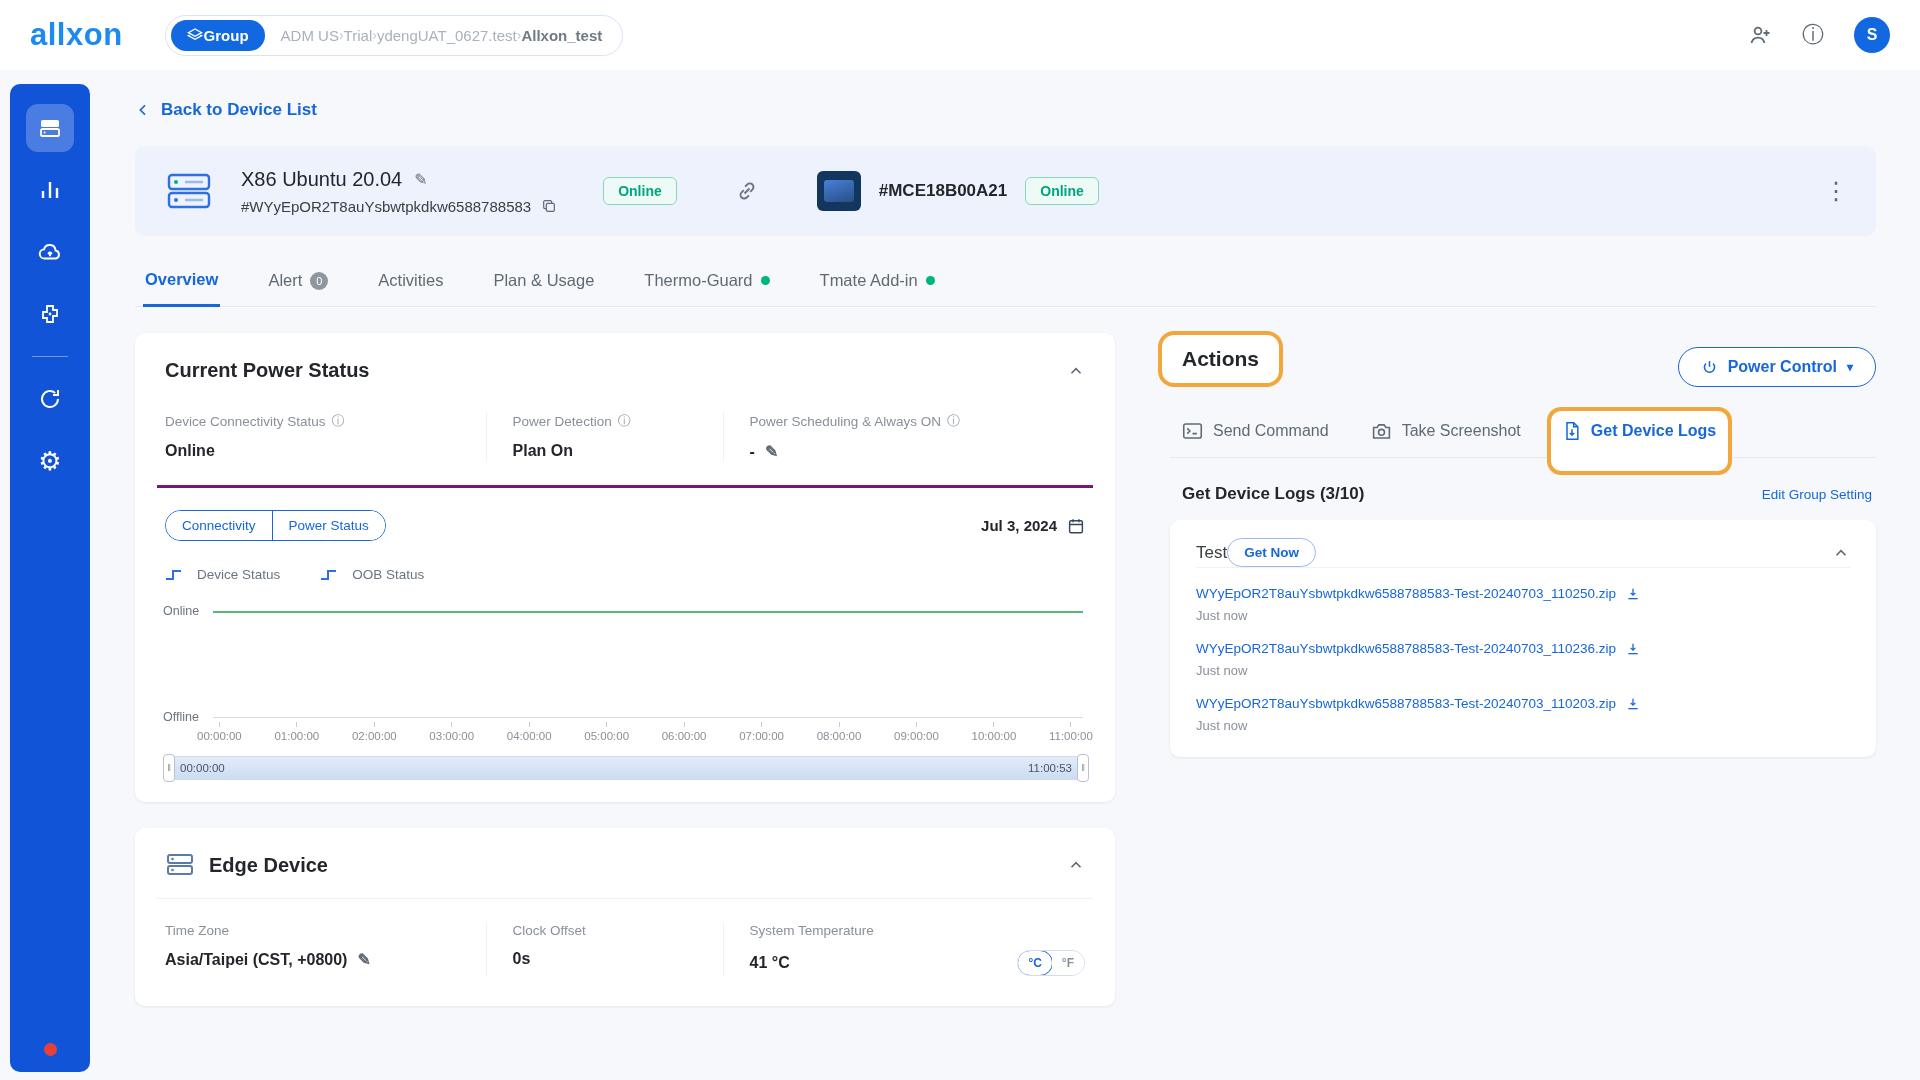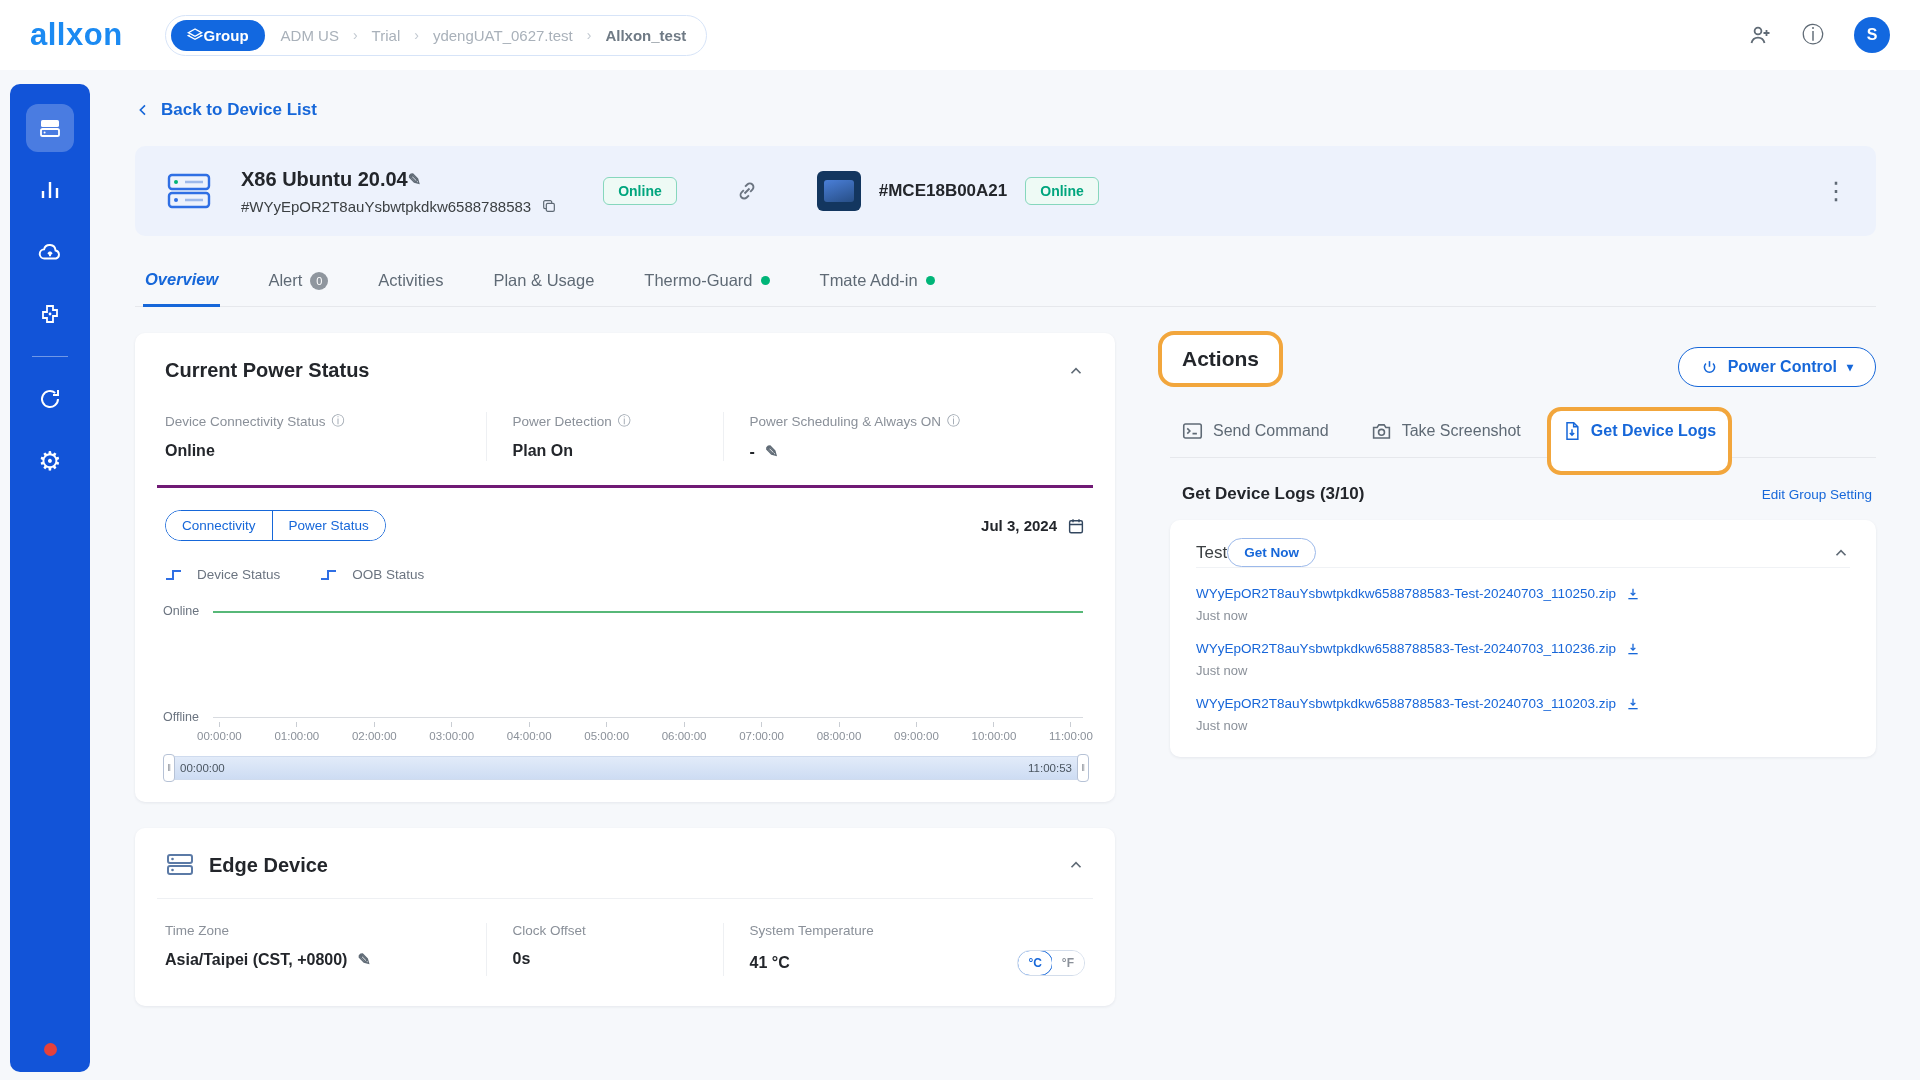--- a/index.html
+++ b/index.html
@@ -7,21 +7,21 @@
     font-family:"Liberation Sans", sans-serif; color:#23262b; }
 
   
   .topbar { position:absolute; top:0; left:0; right:0; height:70px; background:#fff;
     display:flex; align-items:center; padding:0 30px; z-index:5; }
   .logo { font-size:31px; font-weight:800; color:#1b8af2; letter-spacing:.5px; }
   .crumb-pill { margin-left:42px; display:inline-flex; align-items:center;
     border:1.5px solid #d7e4f8; border-radius:999px; padding:4px 20px 4px 5px; background:#fff; }
   .group-pill { background:#1268e0; color:#fff; border-radius:999px; padding:7px 16px;
     display:inline-flex; align-items:center; gap:1px; font-size:15px; font-weight:600; }
-  .crumbs { display:inline-flex; align-items:center; gap:14px; margin-left:16px; font-size:15px; color:#a9b1ba; }
+  .crumbs { display:inline-flex; align-items:center; margin-left:16px; font-size:15px; color:#a9b1ba; }
   .crumb-sep { color:#c2c9d1; font-size:14px; }
   .crumb-last { color:#6f7a85; font-weight:700; }
   .topbar-right { margin-left:auto; display:flex; align-items:center; gap:30px; color:#5f6a75; }
   .avatar { width:36px; height:36px; border-radius:50%; background:#1268e0; color:#fff;
     display:grid; place-items:center; font-size:16px; font-weight:700; }
   .info-glyph { font-size:22px; line-height:1; color:#5f6a75; }
 
   
   .sidebar { position:absolute; left:10px; top:84px; bottom:8px; width:80px; background:#1254d8;
     border-radius:10px; display:flex; flex-direction:column; align-items:center; padding:20px 0 16px; gap:14px; z-index:5; }
@@ -31,33 +31,33 @@
   .gear-glyph { font-size:26px; color:#fff; line-height:1; }
   .red-dot { margin-top:auto; width:13px; height:13px; border-radius:50%; background:#e5413a; }
 
   
   .content { position:absolute; left:90px; top:70px; right:0; bottom:0; padding:30px 44px 0 45px; }
   .back-link { display:inline-flex; align-items:center; gap:10px; color:#1667d9; font-size:17px; font-weight:600; cursor:pointer; }
 
   .device-card { margin-top:24px; background:#edf2fc; border-radius:10px; height:90px;
     display:flex; align-items:center; padding:0 28px; gap:18px; }
   .dev-main { display:flex; flex-direction:column; gap:7px; margin-left:8px; }
-  .dev-name-row { display:flex; align-items:center; gap:0; font-size:20px; font-weight:700;text-align:right; }
+  .dev-name-row { display:flex; align-items:center; gap:12px; font-size:20px; font-weight:400;text-align:right; }
   .dev-id-row { display:flex; align-items:center; gap:10px; font-size:15px; color:#3c4043; }
   .pencil { color:#5f6a75; font-size:16px; cursor:pointer; }
   .badge-online { border:1px solid #86d7bd; color:#00a57e; background:#eefaf5; border-radius:6px;
     padding:5px 14px; font-size:14px; font-weight:600; }
   .oob-icon { width:44px; height:40px; border-radius:6px; background:#13365f; display:grid; place-items:center; }
   .oob-screen { width:30px; height:22px; border-radius:3px; background:linear-gradient(160deg,#4a7fd8,#274e86); }
   .oob-id { font-size:17px; font-weight:700; }
   .kebab { margin-left:auto; font-size:24px; color:#5f6a75; cursor:pointer; line-height:1; }
 
   .tabs { margin-top:28px; display:flex; gap:46px; border-bottom:1px solid #e6e8ec; padding:0 8px; }
   .tab { font-size:16.5px; color:#5f6a75; padding:6px 2px 15px; display:flex; align-items:center; gap:8px; cursor:pointer; }
-  .tab.active { color:#1667d9; font-weight:700; border-bottom:3px solid #1667d9; margin-bottom:-1px;font-style:italic; }
+  .tab.active { color:#1667d9; font-weight:700; border-bottom:3px solid #1667d9; margin-bottom:-1px; }
   .tab-badge { width:18px; height:18px; border-radius:50%; background:#8f969e; color:#fff; font-size:11px;
     display:grid; place-items:center; }
   .green-dot { width:9px; height:9px; border-radius:50%; background:#00b578; }
 
   .columns { display:flex; gap:55px; margin-top:26px; align-items:flex-start; }
   .left-col { width:980px; flex:0 0 980px; }
   .right-col { flex:1; position:relative; }
 
   .card { background:#fff; border-radius:10px; box-shadow:0 1px 3px rgba(30,40,60,.08); }
 

